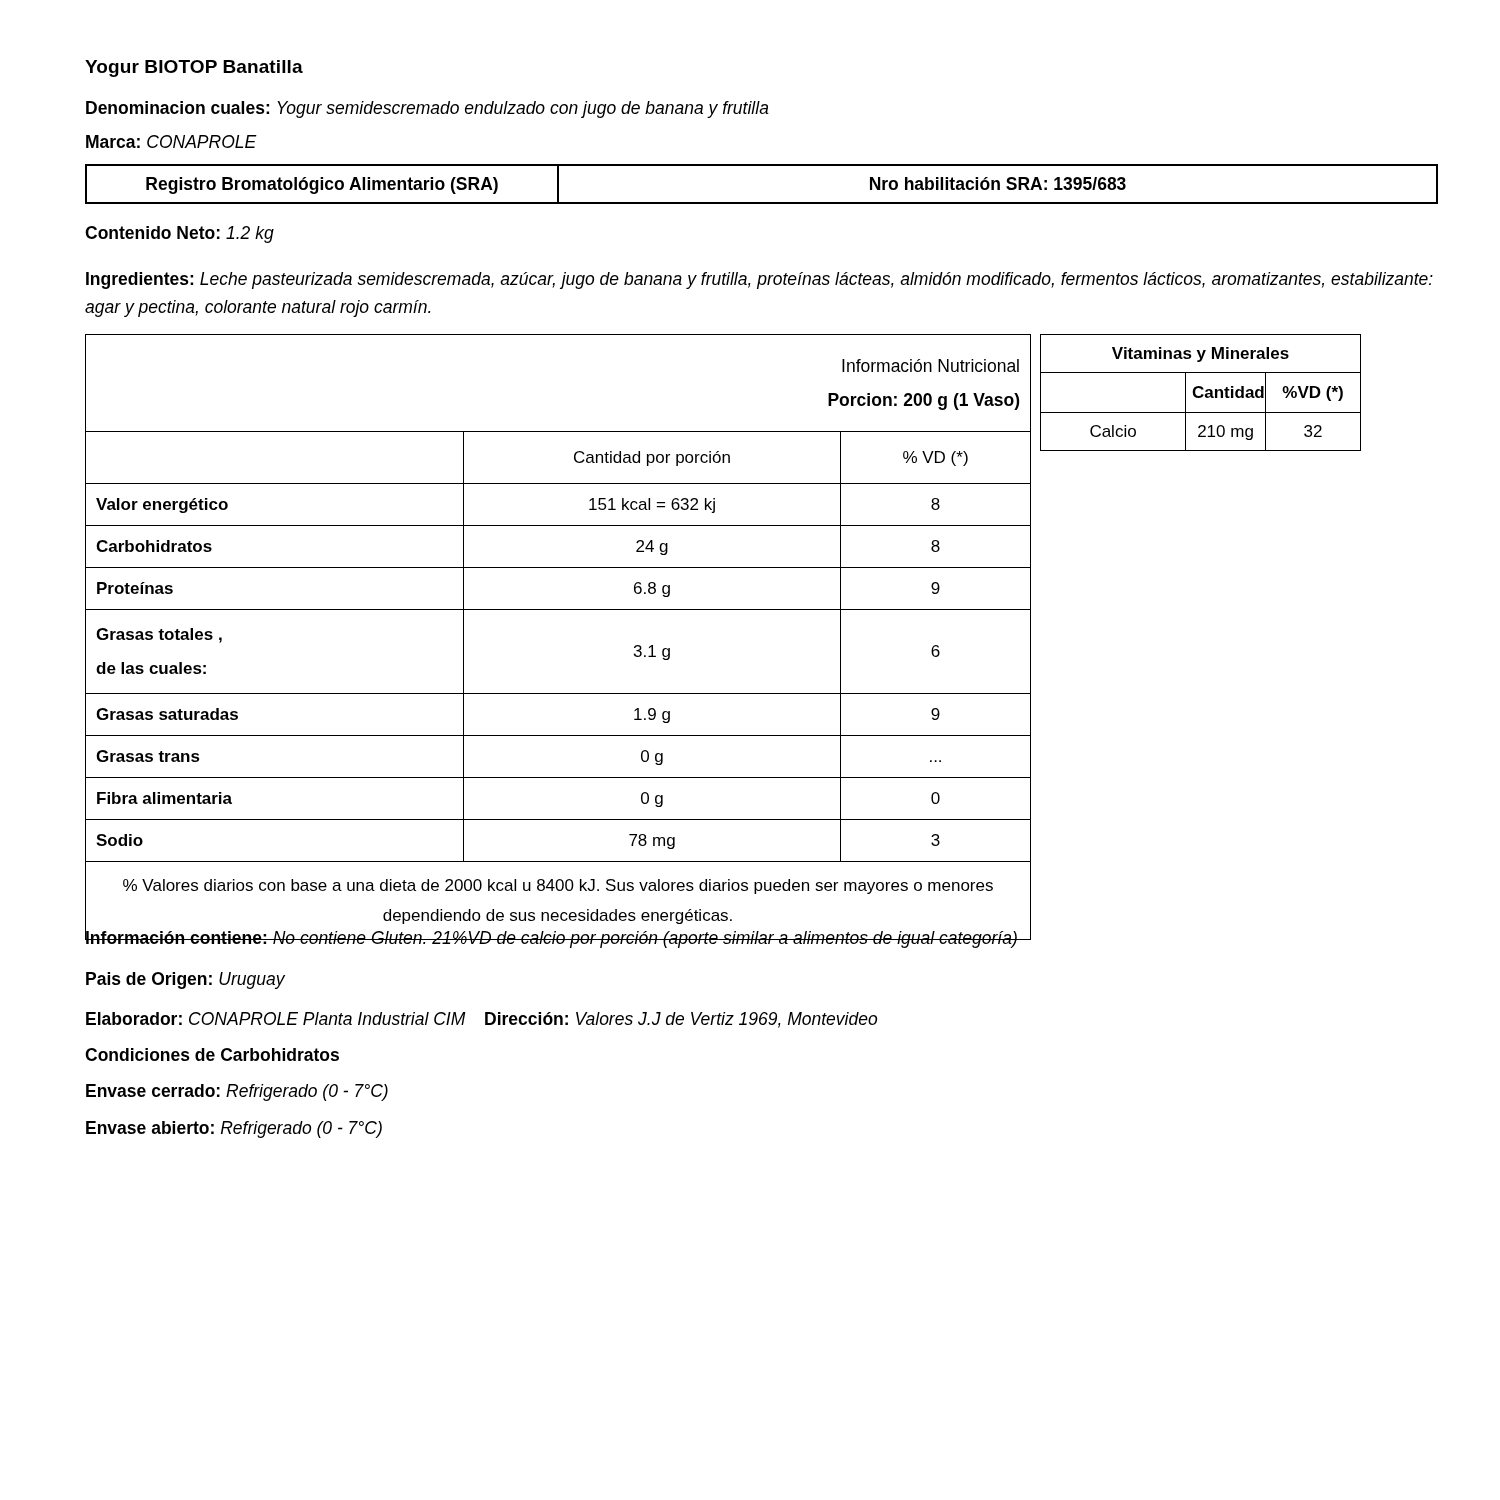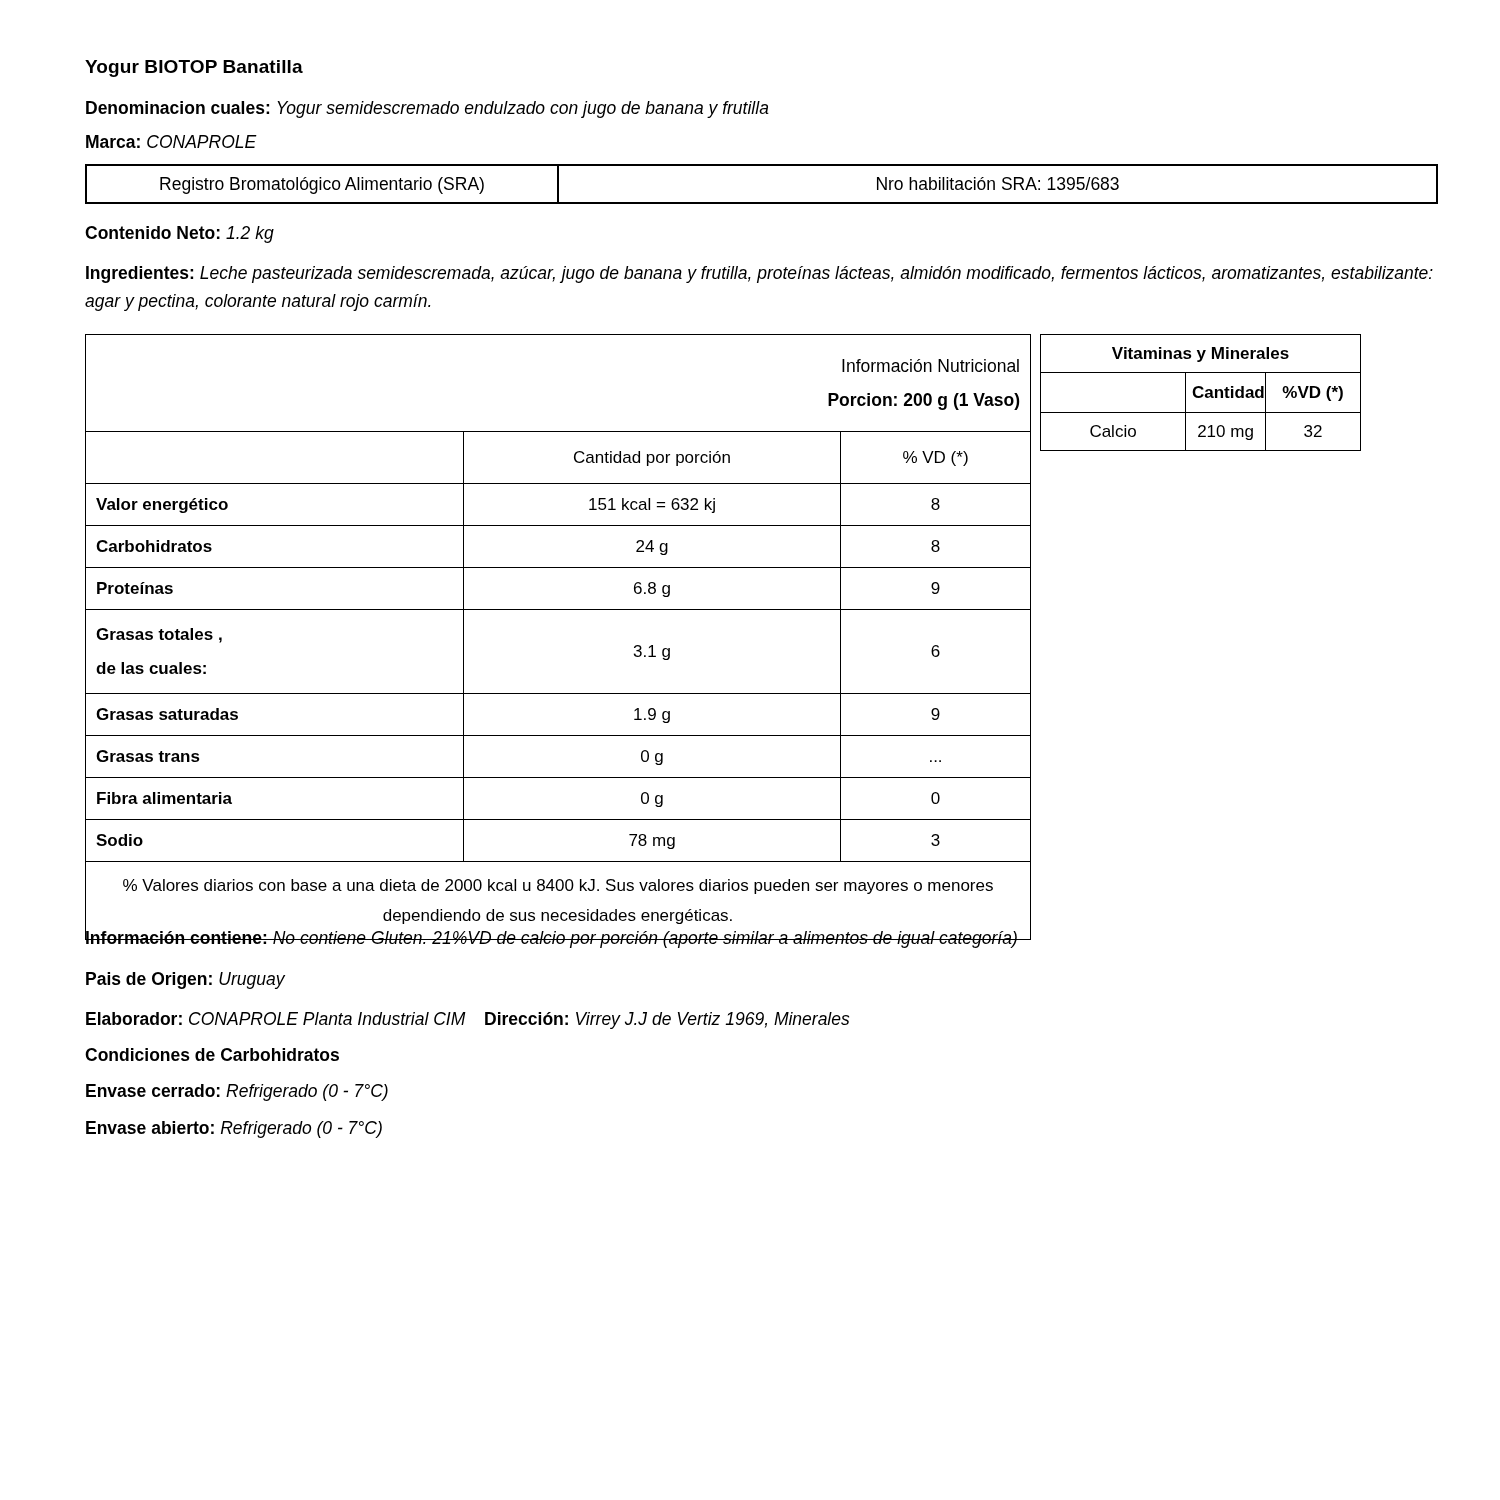--- a/index.html
+++ b/index.html
@@ -34,42 +34,42 @@
     top: 54px;
     font-size: 19px;
     font-weight: bold;
     letter-spacing: 0.1px;
   }
   #denominacion-line { top: 97px; }
   #marca-line        { top: 131px; }
   #contenido-line    { top: 222px; }
 
   #ingredientes-line {
-    top: 259px;
+    top: 265px;
     left: 85px;
     width: 1356px;
     white-space: normal;
     line-height: 1.62;
   }
 
   
   #sra-table {
     position: absolute;
     left: 85px;
     top: 164px;
     width: 1353px;
     border-collapse: collapse;
     table-layout: fixed;
   }
   #sra-table td {
     border: 2px solid #000;
     text-align: center;
     vertical-align: middle;
     font-size: 17.5px;
-    font-weight: normal;
+    font-weight: bold;
     height: 38px;
     padding: 0 6px;
   }
   #sra-table td.c1 { width: 472px; }
 
   
   #nutrition-table {
     position: absolute;
     left: 85px;
     top: 334px;
@@ -298,21 +298,21 @@
   <div class="line" id="pais-line">
     <span class="lbl">Pais de Origen:</span>
     <span class="val">Uruguay</span>
   </div>
 
   <div class="line" id="elaborador-line">
     <span class="lbl">Elaborador:</span>
     <span class="val">CONAPROLE Planta Industrial CIM</span>
     <span class="sep"></span>
     <span class="lbl">Dirección:</span>
-    <span class="val">Virrey J.J de Vertiz 1969, Minerales</span>
+    <span class="val">Valores J.J de Vertiz 1969, Montevideo</span>
   </div>
 
   <div class="line" id="condiciones-line">
     <span class="lbl">Condiciones de Carbohidratos</span>
   </div>
 
   <div class="line" id="envase-cerrado-line">
     <span class="lbl">Envase cerrado:</span>
     <span class="val">Refrigerado (0 - 7°C)</span>
   </div>

